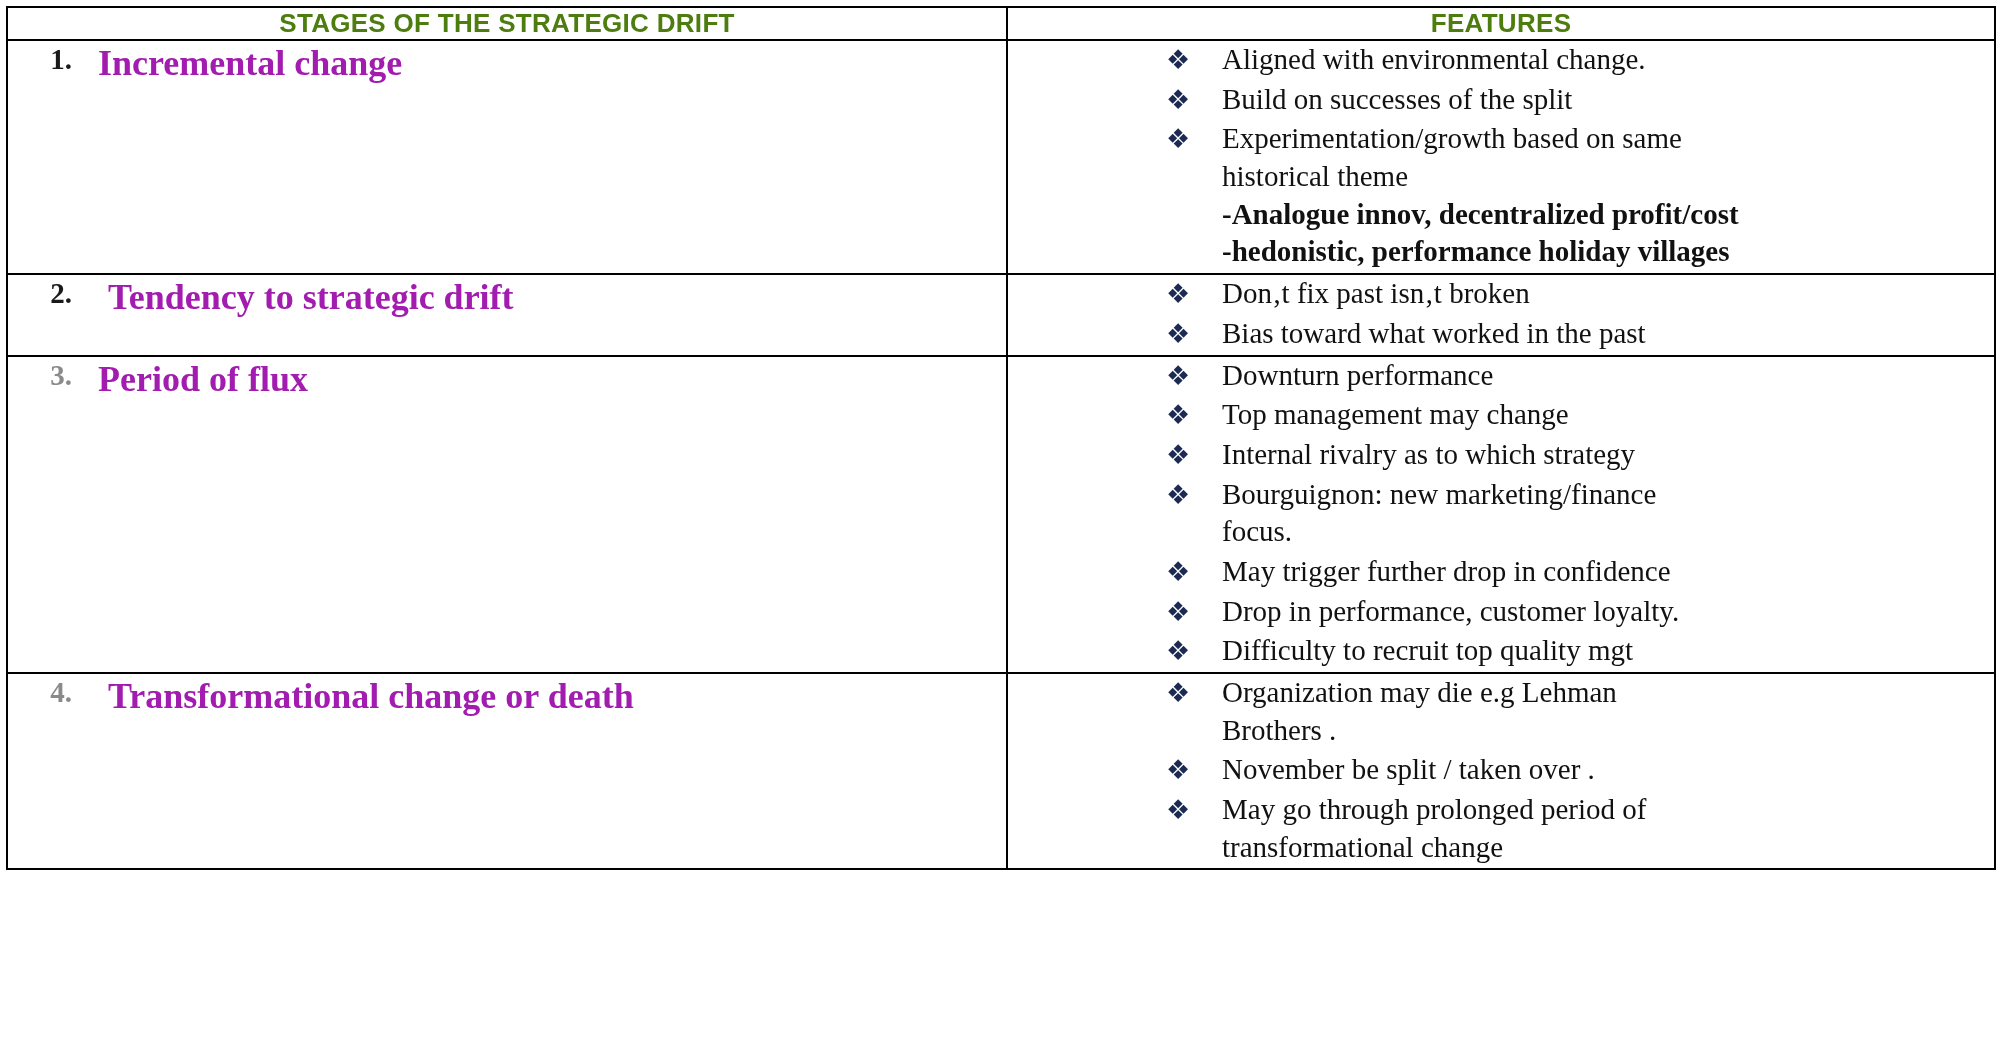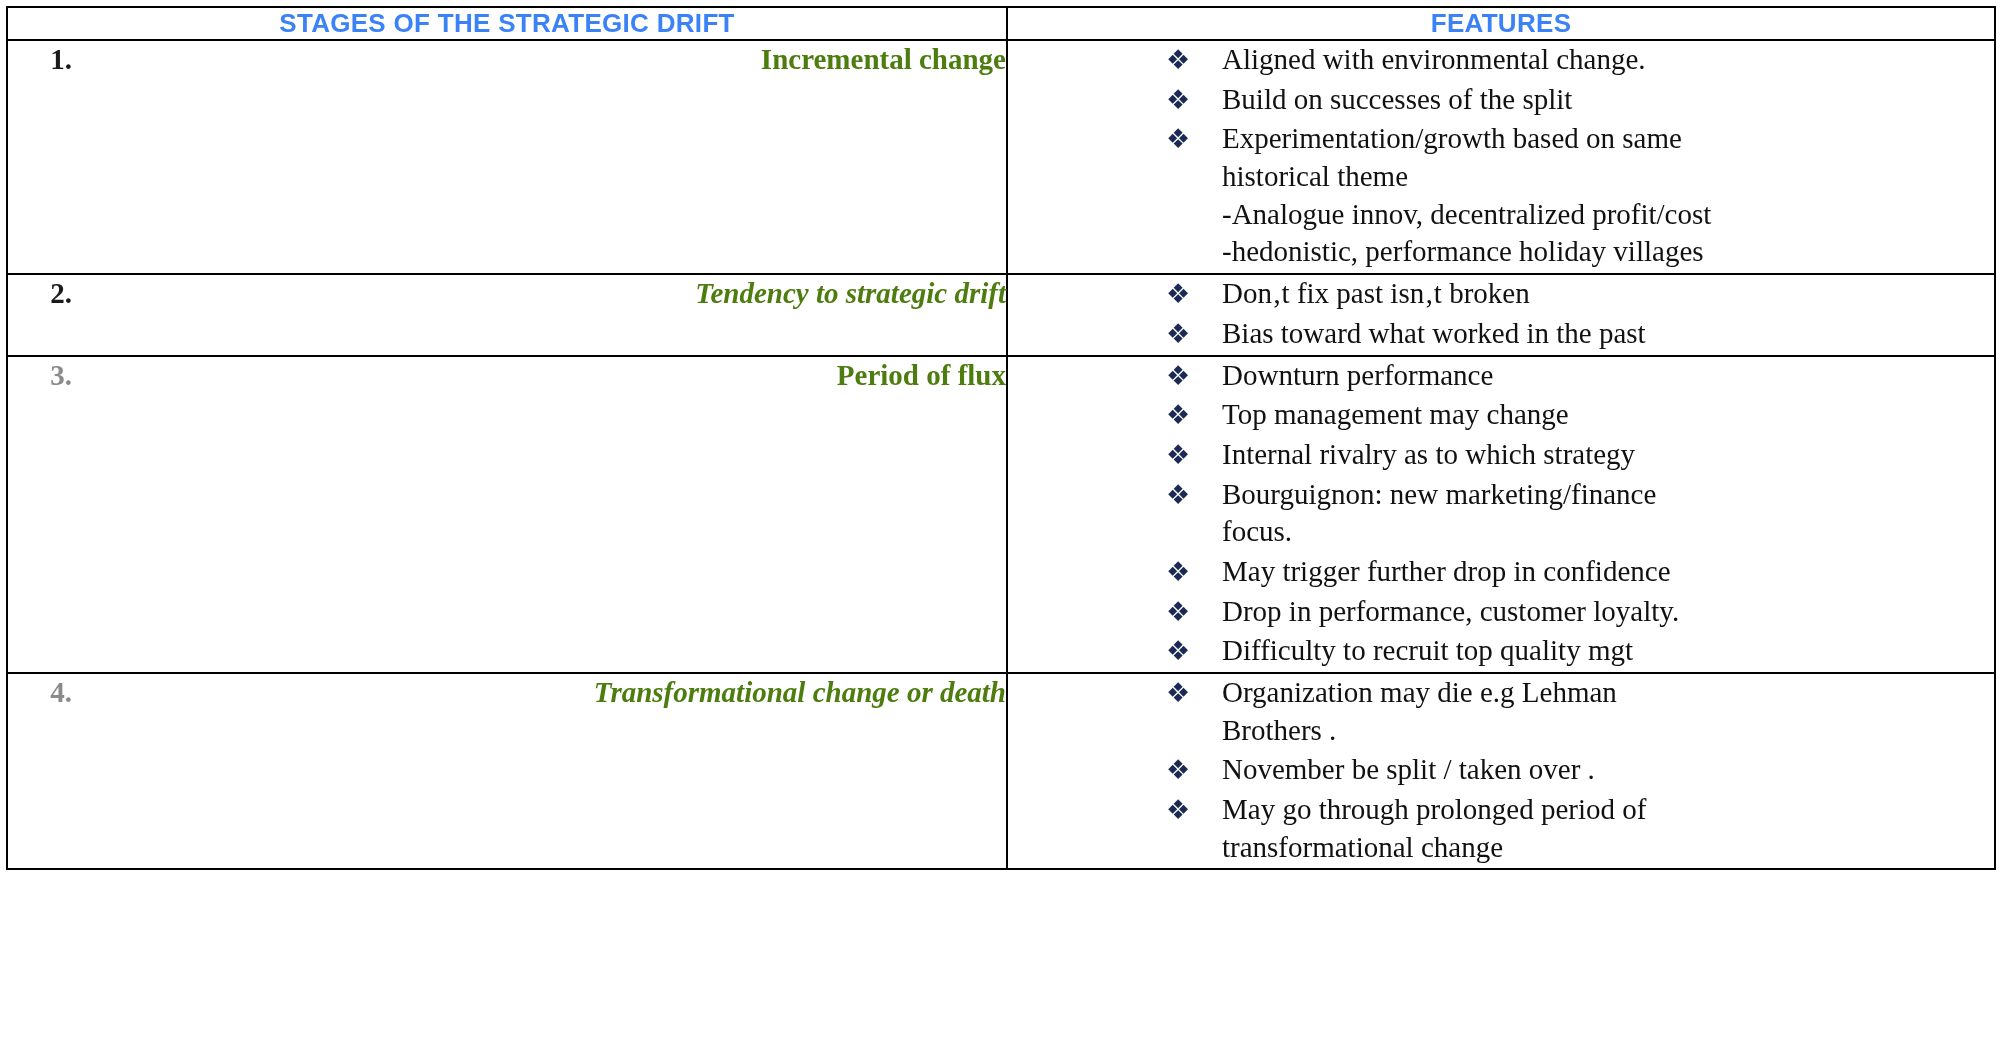--- a/index.html
+++ b/index.html
@@ -35,21 +35,21 @@
     vertical-align: top;
     padding: 0;
   }
   
   .hdr {
     text-align: center;
     font-family: "Liberation Sans", sans-serif;
     font-weight: bold;
     font-size: 26px;
     letter-spacing: 0.3px;
-    color: #3b82f6;
+    color: #4d7c0f;
     padding: 7px 0 9px 0;
     height: 30px;
   }
   
   .stage-cell {
     padding: 14px 0 14px 0;
   }
   .stage-row {
     display: flex;
     align-items: flex-start;
@@ -62,29 +62,27 @@
     font-size: 29px;
     color: #1a1a1a;
     line-height: 1.25;
   }
   .stage-num.grey {
     color: #8a8a8a;
   }
   .stage-label {
     flex: 1 1 auto;
     font-weight: bold;
-    font-size: 29px;
+    font-size: 36px;
     line-height: 1.25;
-    color: #4d7c0f;
+    color: #a21caf;
     padding-left: 26px;
-    text-align: right;
   }
   .stage-label.indent-wide {
     padding-left: 36px;
-    font-style: italic;
   }
   
   .features-cell {
     padding: 14px 18px 14px 0;
   }
   ul.features {
     list-style: none;
     margin: 0;
     padding: 0 0 0 158px;
   }
@@ -103,20 +101,21 @@
     font-size: 27px;
     color: #1b2a52;
     font-family: "DejaVu Sans", sans-serif;
     line-height: 1.3;
   }
   ul.features li .cont {
     display: block;
   }
   ul.features li .dash {
     display: block;
+    font-weight: bold;
   }
 </style>
 </head>
 <body>
 
 <div class="page">
 
   <table class="drift-table">
     <colgroup>
       <col class="c1">

